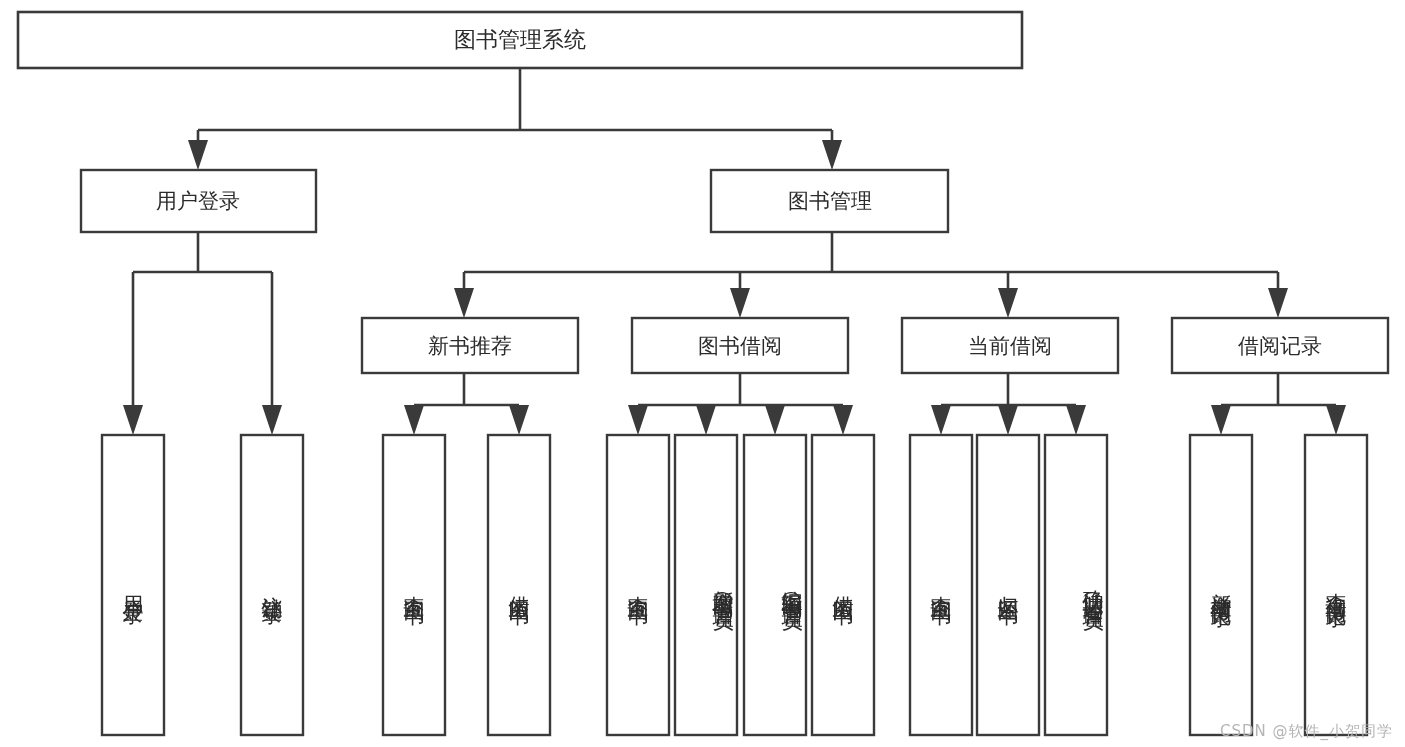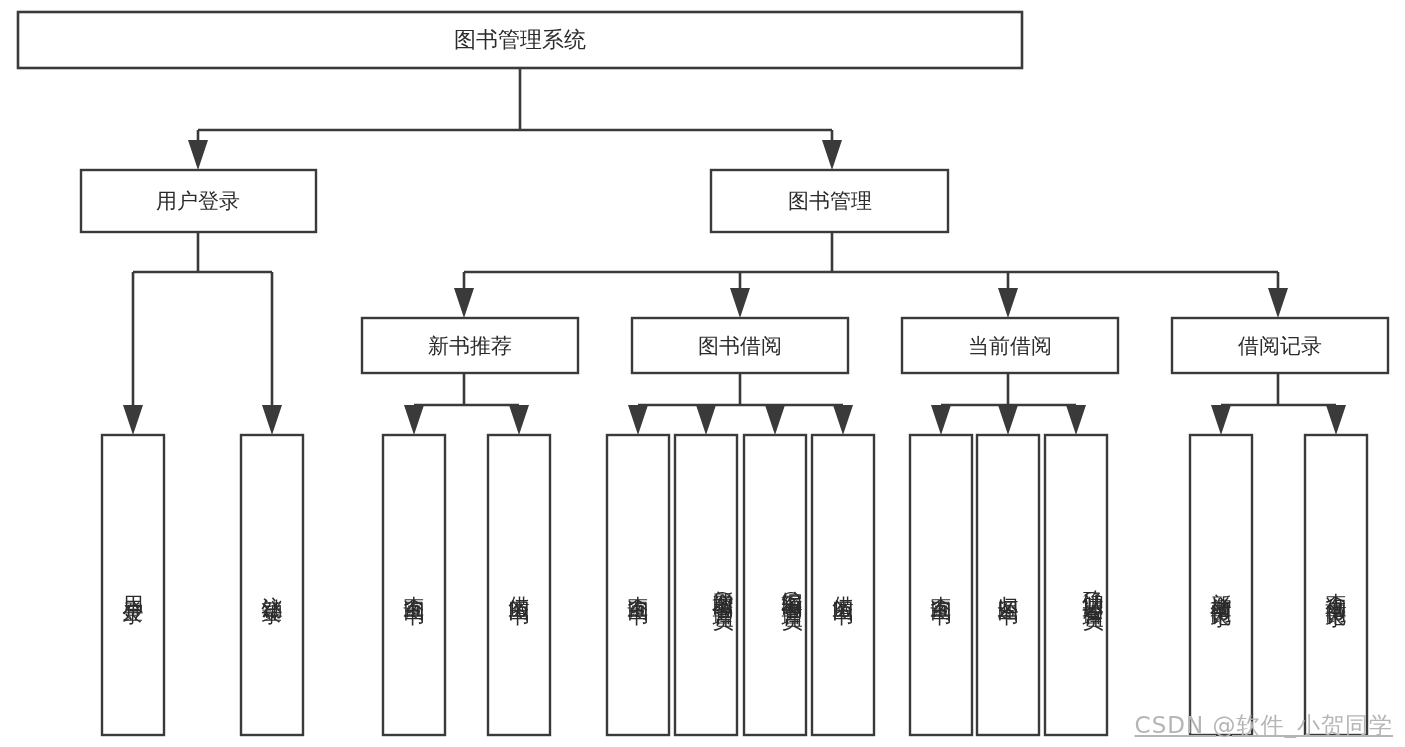--- a/index.html
+++ b/index.html
@@ -64,25 +64,24 @@
     align-items: center;
     justify-content: center;
     white-space: nowrap;
     pointer-events: none;
   }
   .watermark {
     position: absolute;
     right: 12px;
     bottom: 6px;
     font-family: "DejaVu Sans", "Liberation Sans", sans-serif;
-    font-size: 23px;
+    font-size: 15px;
     color: #b5b5b5;
     letter-spacing: 1px;
     white-space: nowrap;
-    text-decoration: underline;
   }
 </style>
 </head>
 <body>
 
 <div id="diagram-root">
 
   <svg class="flow" viewBox="0 0 1405 747">
 
     <g>

